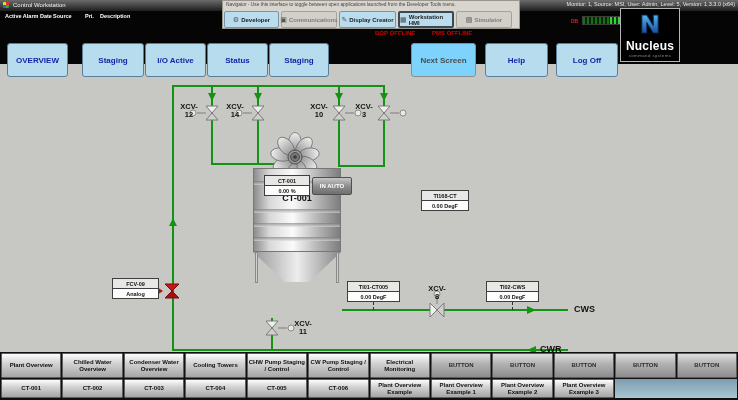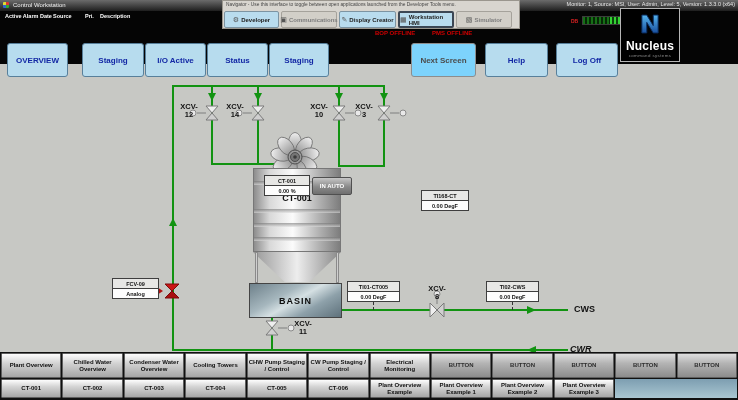--- a/index.html
+++ b/index.html
@@ -214,21 +214,20 @@
   </div>
   <div class="tower-name">CT-001</div>
   <div class="ind" style="left:264px;top:175px;width:46px;">
     <span class="tag">CT-001</span>
     <span class="val">0.00 %</span>
   </div>
   <div class="inauto">IN AUTO</div>
   <div class="funnel"></div>
   <div class="leg" style="left:255px;"></div>
   <div class="leg" style="left:336px;"></div>
-  <div class="basin">BASIN</div>
 
   <svg class="vsvg" style="left:188px;top:105px;" width="32" height="16">
     <line x1="9" y1="8" x2="18" y2="8" stroke="#8a8a8a" stroke-width="1.2"></line>
     <circle cx="5" cy="8" r="3" fill="#e9e9e9" stroke="#8a8a8a"></circle>
     <polygon points="18,1 30,1 24,8" fill="#eee" stroke="#7a7a7a"></polygon>
     <polygon points="18,15 30,15 24,8" fill="#cfcfcf" stroke="#7a7a7a"></polygon>
   </svg>
   <svg class="vsvg" style="left:234px;top:105px;" width="32" height="16">
     <line x1="9" y1="8" x2="18" y2="8" stroke="#8a8a8a" stroke-width="1.2"></line>
     <circle cx="5" cy="8" r="3" fill="#e9e9e9" stroke="#8a8a8a"></circle>
@@ -307,21 +306,21 @@
     <span class="val">0.00 DegF</span>
   </div>
   <div class="ind" style="left:486px;top:281px;width:53px;">
     <span class="tag">TI02-CWS</span>
     <span class="val">0.00 DegF</span>
   </div>
   <div class="dash" style="left:373px;top:302px;height:8px;"></div>
   <div class="dash" style="left:512px;top:302px;height:8px;"></div>
 
   <div class="flow-label" style="left:574px;top:304px;">CWS</div>
-  <div class="flow-label" style="left:570px;top:344px;font-style:italic;">CWR</div>
+  <div class="flow-label" style="left:540px;top:344px;">CWR</div>
 
   <div class="bottom-nav">
     <div class="nav-btn">Plant Overview</div>
     <div class="nav-btn">Chilled Water Overview</div>
     <div class="nav-btn">Condenser Water Overview</div>
     <div class="nav-btn">Cooling Towers</div>
     <div class="nav-btn">CHW Pump Staging / Control</div>
     <div class="nav-btn">CW Pump Staging / Control</div>
     <div class="nav-btn">Electrical Monitoring</div>
     <div class="nav-btn dark">BUTTON</div>

